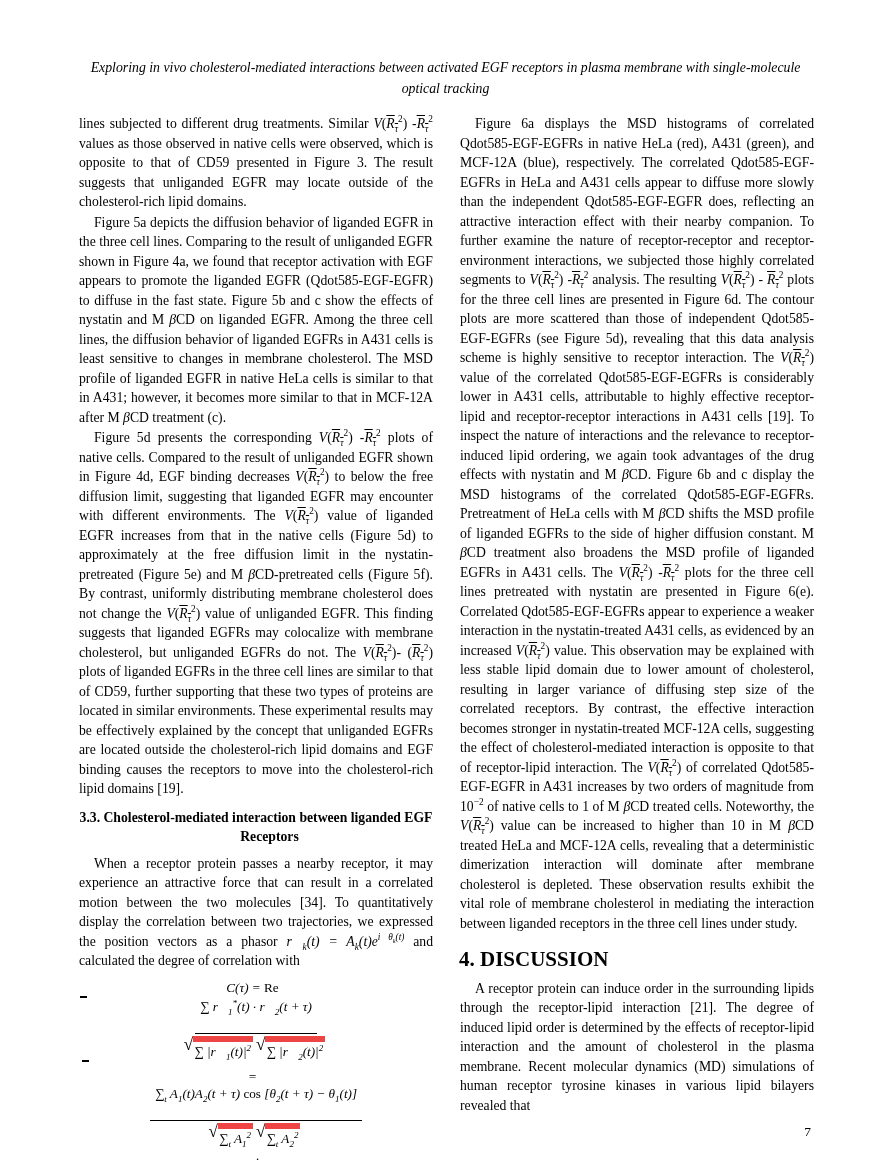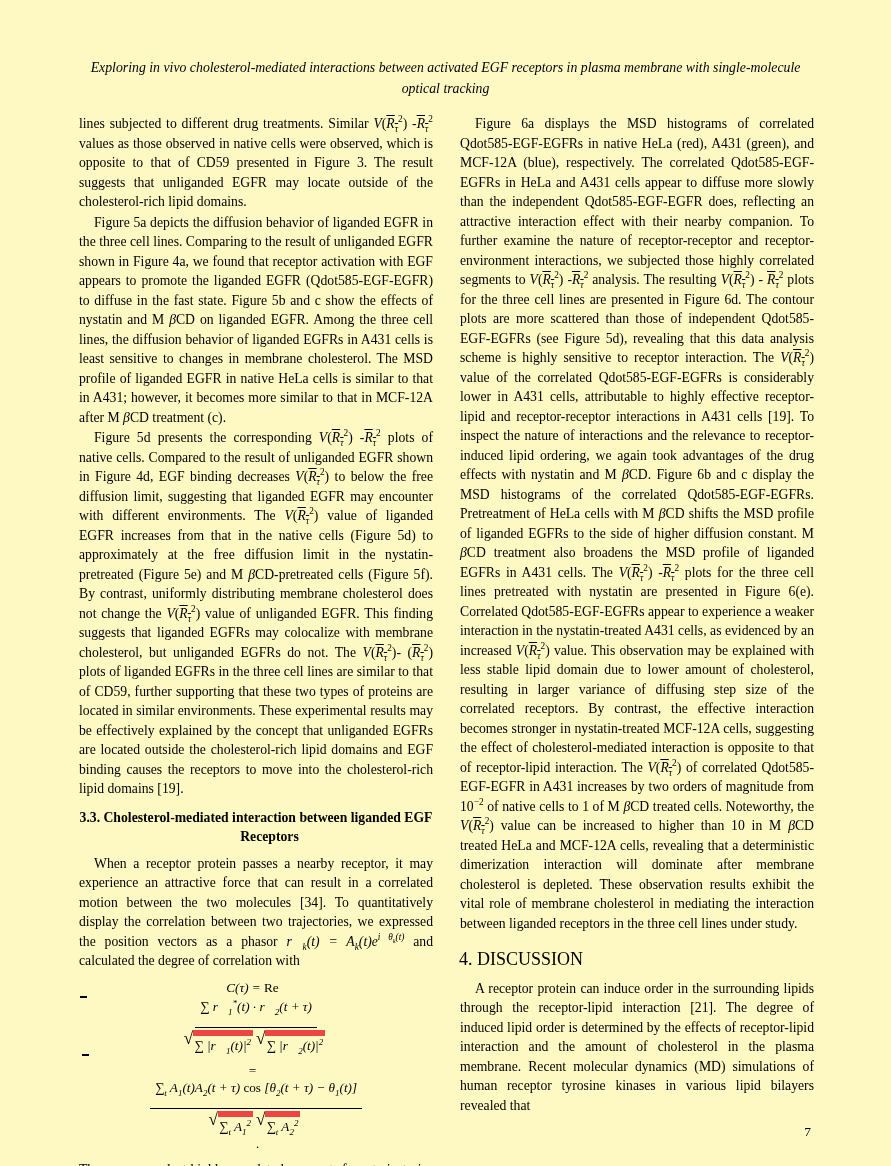--- a/index.html
+++ b/index.html
@@ -1,19 +1,19 @@
 <!DOCTYPE html>
 <html lang="en"><head>
 <meta charset="utf-8">
 <style>
   html,body{margin:0;padding:0;background:#e8e8e8;}
   .page{
     position:relative;
     width:891px;height:1166px;
-    background:#fef9c3;
+    background:#ffffff;
     font-family:"Liberation Serif", serif;
     color:#000;
     overflow:hidden;
     margin:0 auto;
   }
   .paper-title{
     position:absolute;
     top:57px;left:73px;width:745px;
     text-align:center;
     font-style:italic;
@@ -33,38 +33,38 @@
   .col p{margin:1px;text-indent:15px;}
   .col p.noindent{text-indent:0;}
   .subsection-heading{
     font-weight:bold;
     text-align:center;
     margin:9px 0 7px 0;
     padding-left:27px;
     text-indent:-27px;
   }
   .section-heading{
-    font-weight:normal;
-    font-size:18px;
+    font-weight:bold;
+    font-size:21px;
     text-align:left;
     margin:17px 0 9px 0;
   }
   sup,sub{font-size:0.68em;line-height:0;}
   .ov{text-decoration:overline;}
   .rm{font-style:normal;}
   
   .equation{margin:8px 0 7px 0;font-size:13.2px;}
   .eq-row{
     display:flex;align-items:center;justify-content:center;
     font-style:italic;line-height:1.3;text-align:center;flex-direction:column;
   }
   .eq-row.second{margin-top:6px;}
   .eq-lhs{margin-right:7px;white-space:nowrap;}
   .frac{display:inline-flex;flex-direction:column;align-items:center;vertical-align:middle;}
-  .frac .num{display:block;border-bottom:1px solid #000;padding:0 5px 12px 5px;white-space:nowrap;}
+  .frac .num{display:block;border-bottom:1px solid #000;padding:0 5px 18px 5px;white-space:nowrap;}
   .frac .den{display:block;padding-top:2px;white-space:nowrap;}
   .sqrt{display:inline-flex;align-items:flex-start;margin-right:3px;}
   .radsign{font-style:normal;font-size:1.3em;line-height:1;}
   .radicand{border-top:6px solid #ef4444;padding:1px 2px 0 1px;}
   .bk{width:6px;align-self:stretch;margin:0 2px;}
   .bk.l{border-left:1.4px solid #000;border-top:1.4px solid #000;border-bottom:1.4px solid #000;margin-right:4px;}
   .bk.r{border-right:1.4px solid #000;border-top:1.4px solid #000;border-bottom:1.4px solid #000;margin-left:4px;}
   .eq-end{margin-left:4px;}
   .page-number{
     position:absolute;

